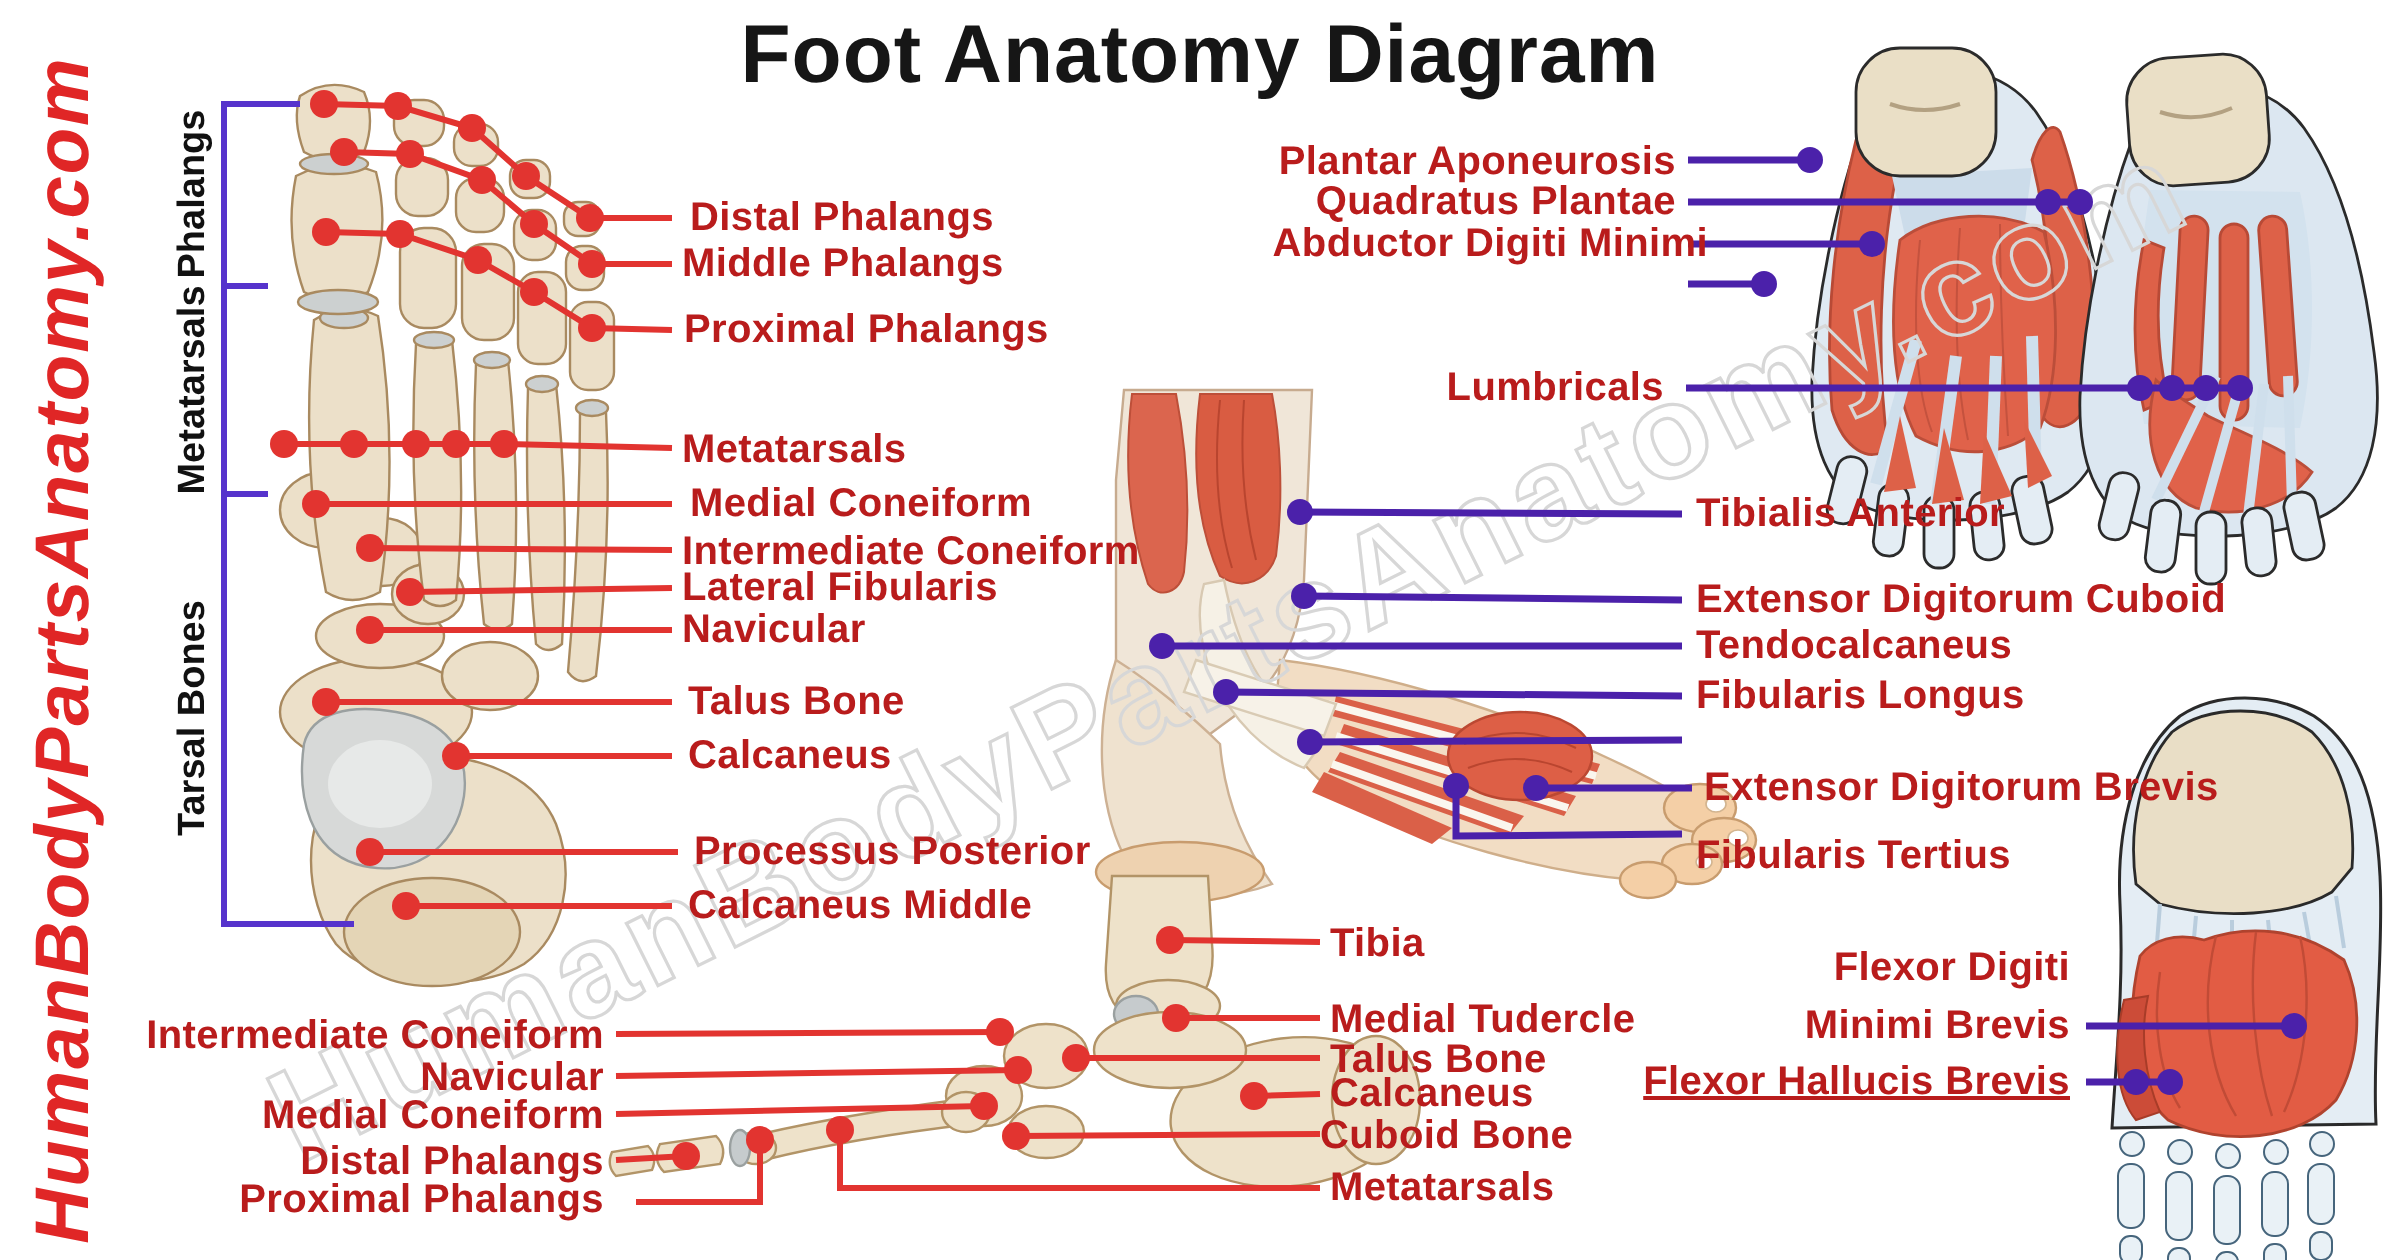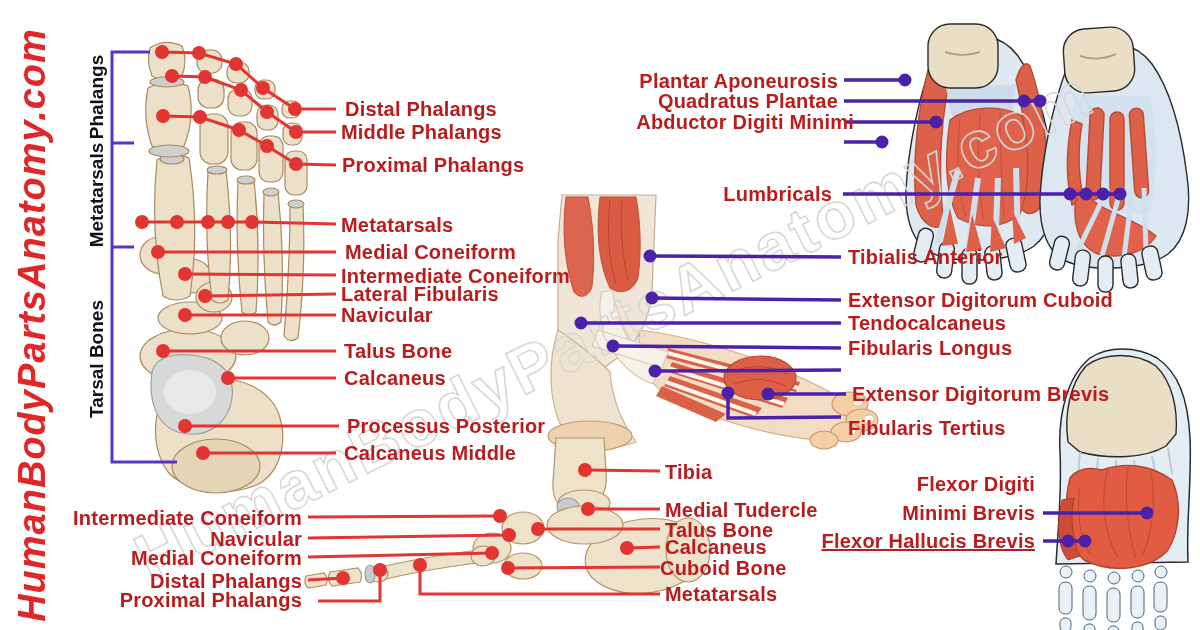--- a/index.html
+++ b/index.html
@@ -347,20 +347,21 @@
         <circle cx="380" cy="570" r="7"></circle>
       <circle cx="585" cy="470" r="7"></circle>
         <circle cx="588" cy="509" r="7"></circle>
         <circle cx="538" cy="529" r="7"></circle>
       <circle cx="627" cy="548" r="7"></circle>
         <circle cx="508" cy="568" r="7"></circle>
         <circle cx="420" cy="565" r="7"></circle>
     </g>
   </svg>
 
+  <div id="page-title">Foot Anatomy Diagram</div>
 
   <div id="side-watermark">HumanBodyPartsAnatomy.com</div>
 
   <div class="vlbl" style="left:-3px;top:86px;">Phalangs</div>
   <div class="vlbl" style="left:-3px;top:184px;">Metatarsals</div>
   <div class="vlbl" style="left:-3px;top:348px;">Tarsal Bones</div>
 
   <div class="lbl" style="left:345px;top:109px;">Distal Phalangs</div>
   <div class="lbl" style="left:341px;top:132px;">Middle Phalangs</div>
   <div class="lbl" style="left:342px;top:165px;">Proximal Phalangs</div>

